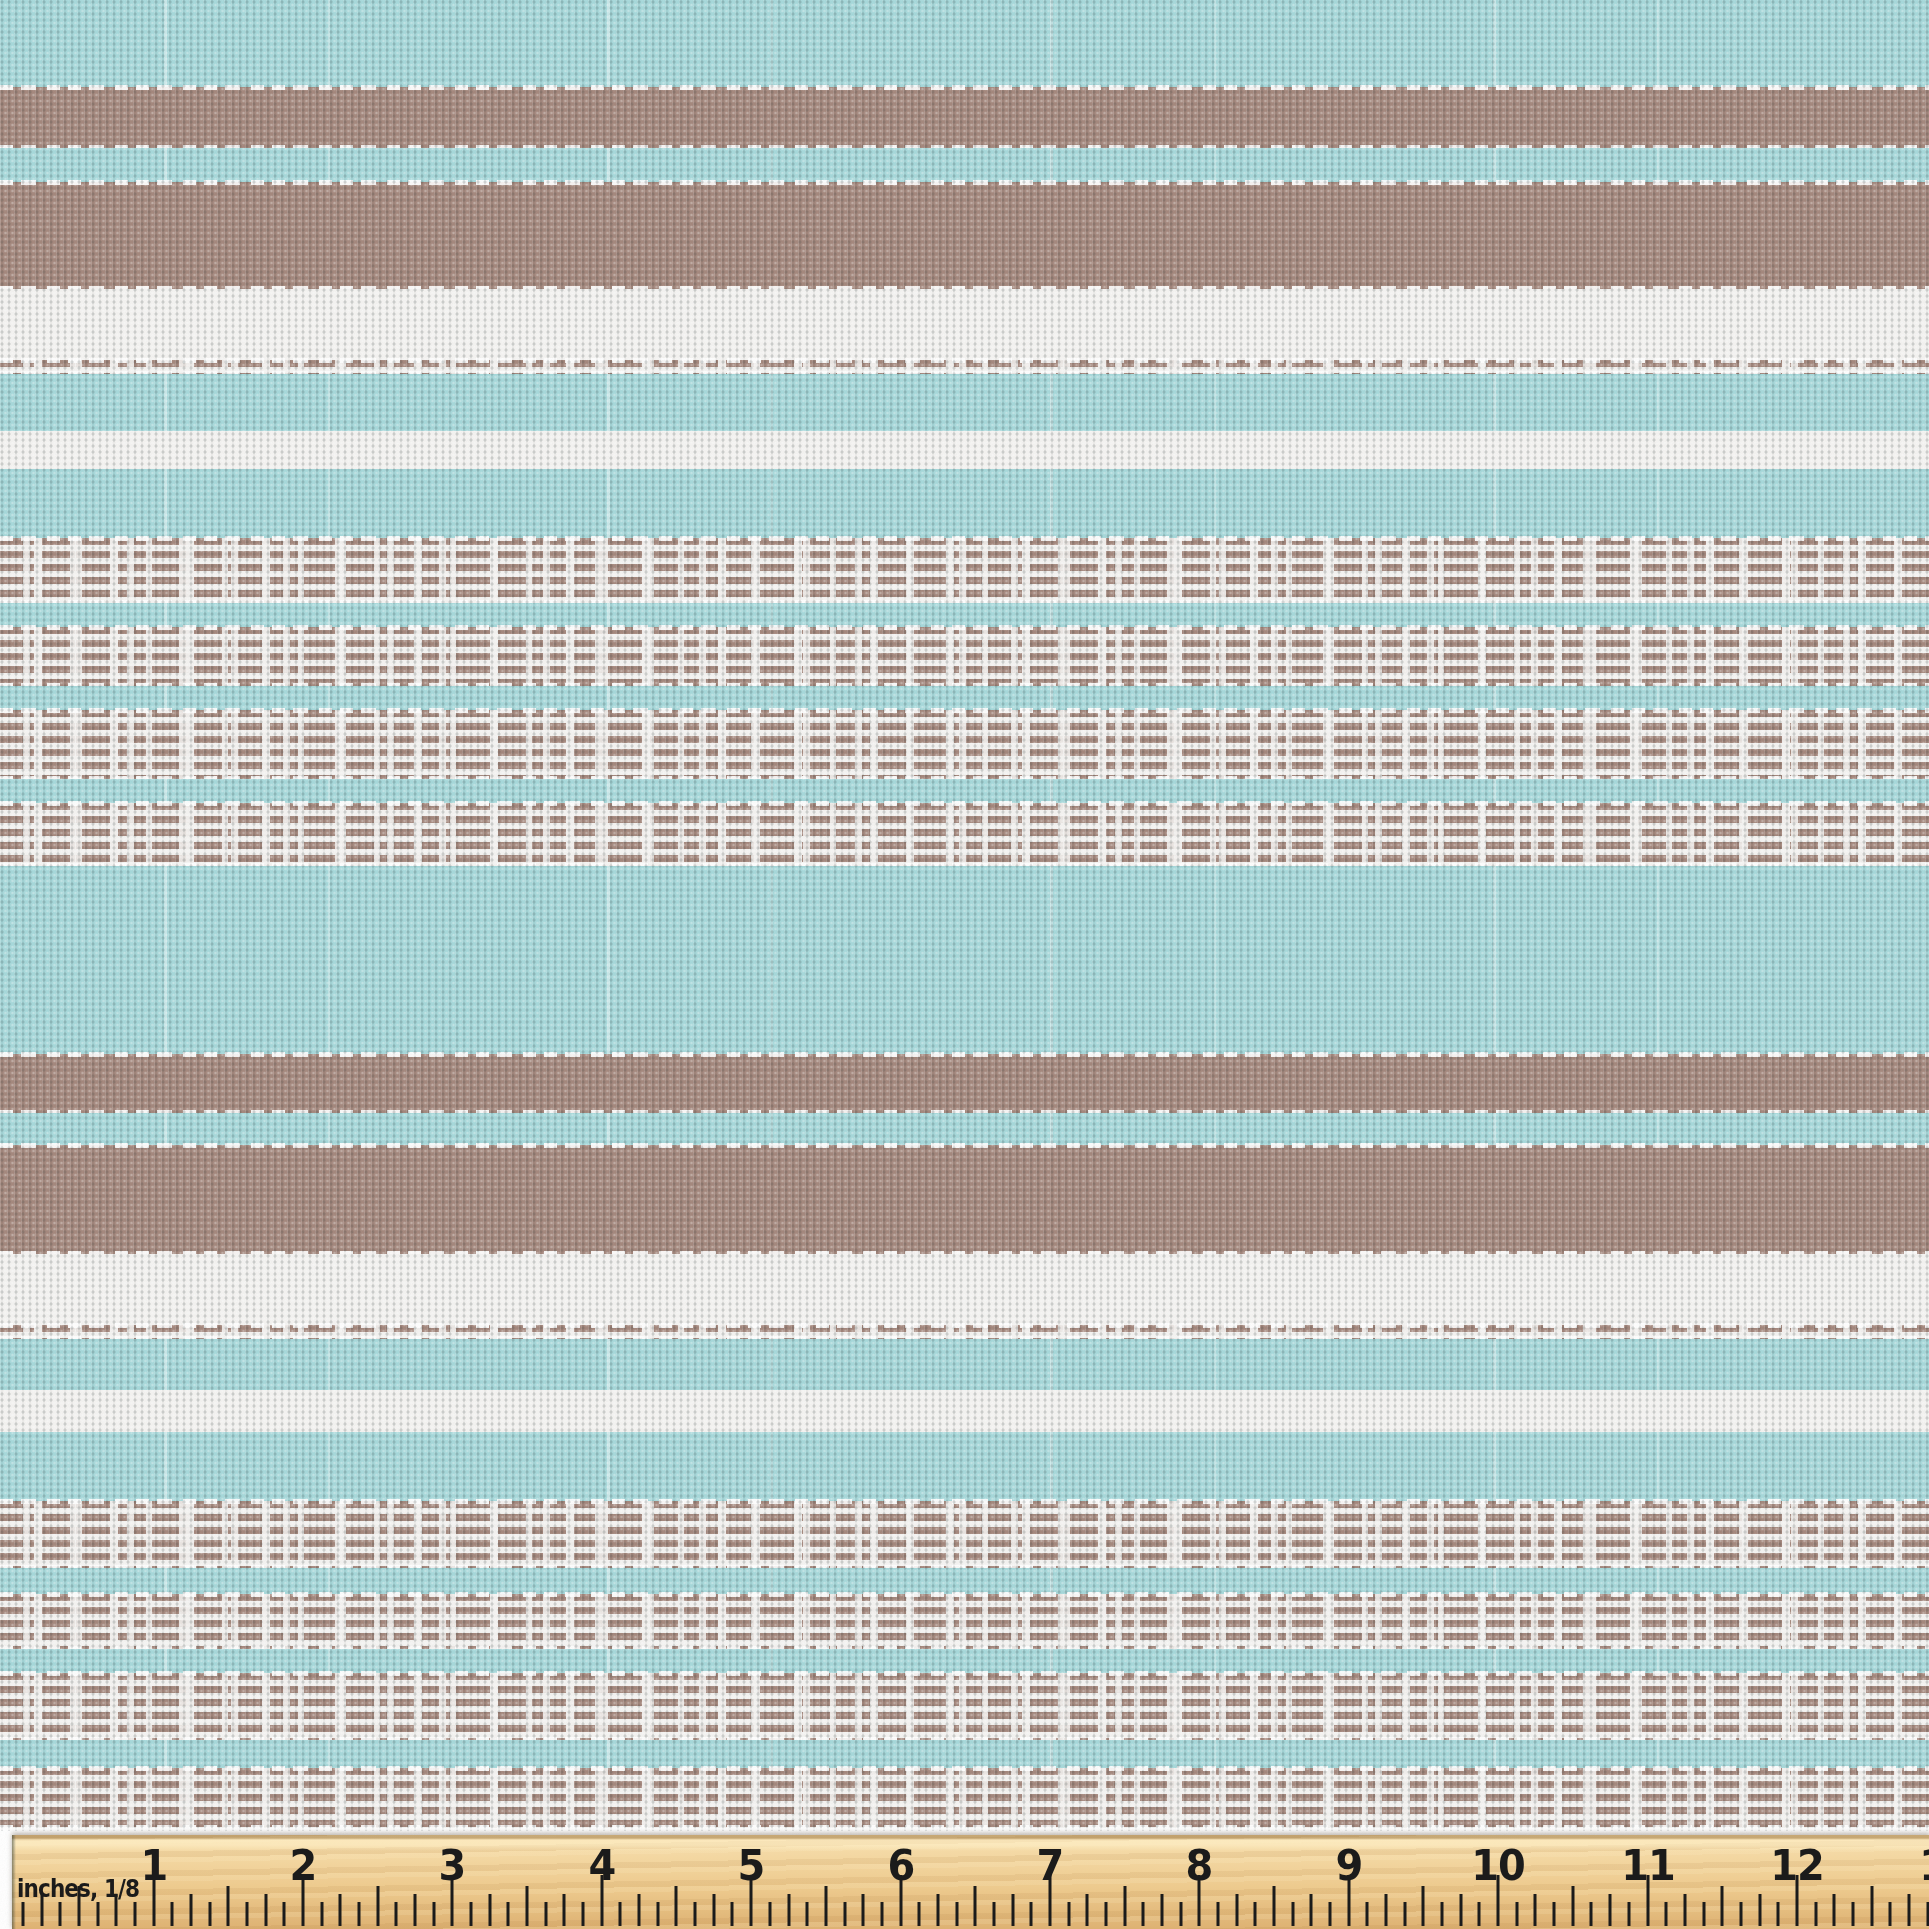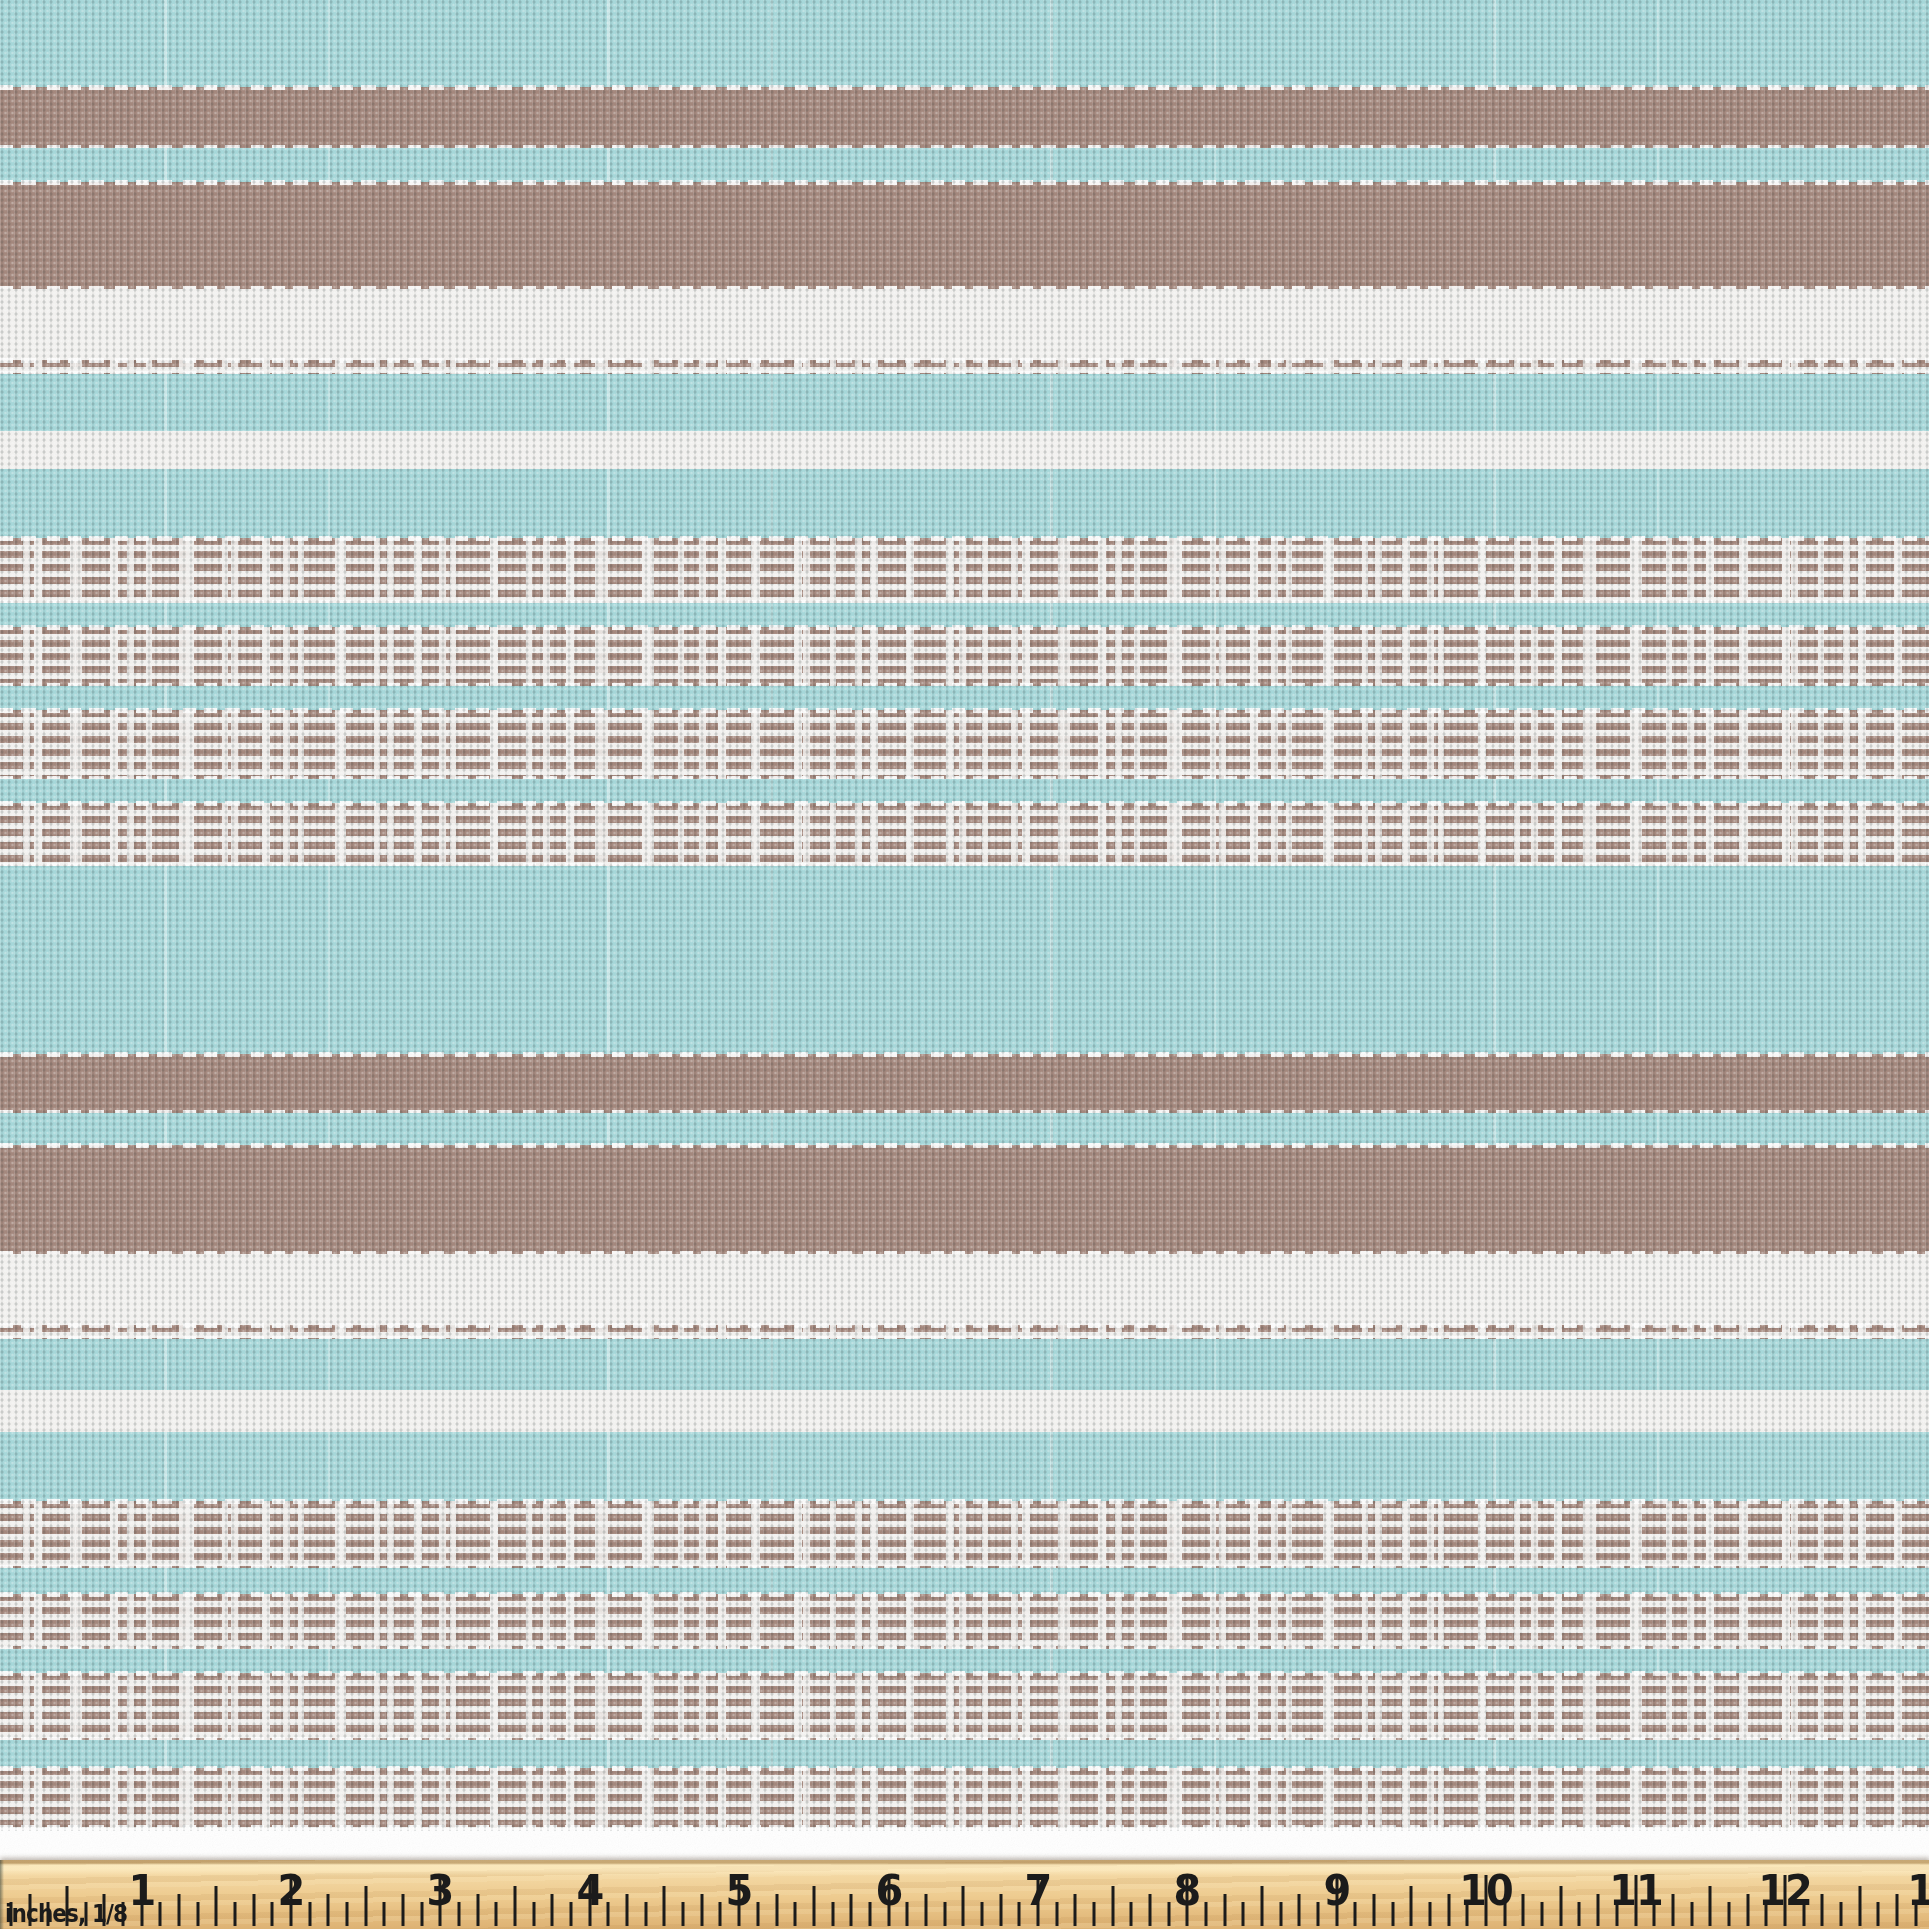--- a/index.html
+++ b/index.html
@@ -81,21 +81,21 @@
     position:absolute; inset:0; pointer-events:none;
     background:repeating-linear-gradient(90deg,
       rgba(255,255,255,.14) 0 1.5px,
       rgba(0,0,0,.035) 1.5px 3px,
       rgba(0,0,0,0) 3px 7px);
   }
   .noise{ position:absolute; left:0; top:0; pointer-events:none; opacity:.5; }
 
   
   .ruler{
-    position:absolute; left:0; right:0; bottom:0; height:70px;
+    position:absolute; left:12px; right:0; bottom:0; height:95px;
     background:
       linear-gradient(180deg, rgba(140,100,45,.45) 0 3px, rgba(255,240,200,.55) 5px 10px, rgba(0,0,0,0) 16px),
       repeating-linear-gradient(179deg,
         rgba(165,115,55,.10) 0 6px,
         rgba(255,242,205,.14) 6px 11px,
         rgba(0,0,0,0) 11px 19px),
       linear-gradient(180deg, var(--wood-light) 0%, var(--wood) 55%, var(--wood-dark) 100%);
     box-shadow:0 -2px 5px rgba(60,40,20,.35);
   }
   .ruler-edge-left{

